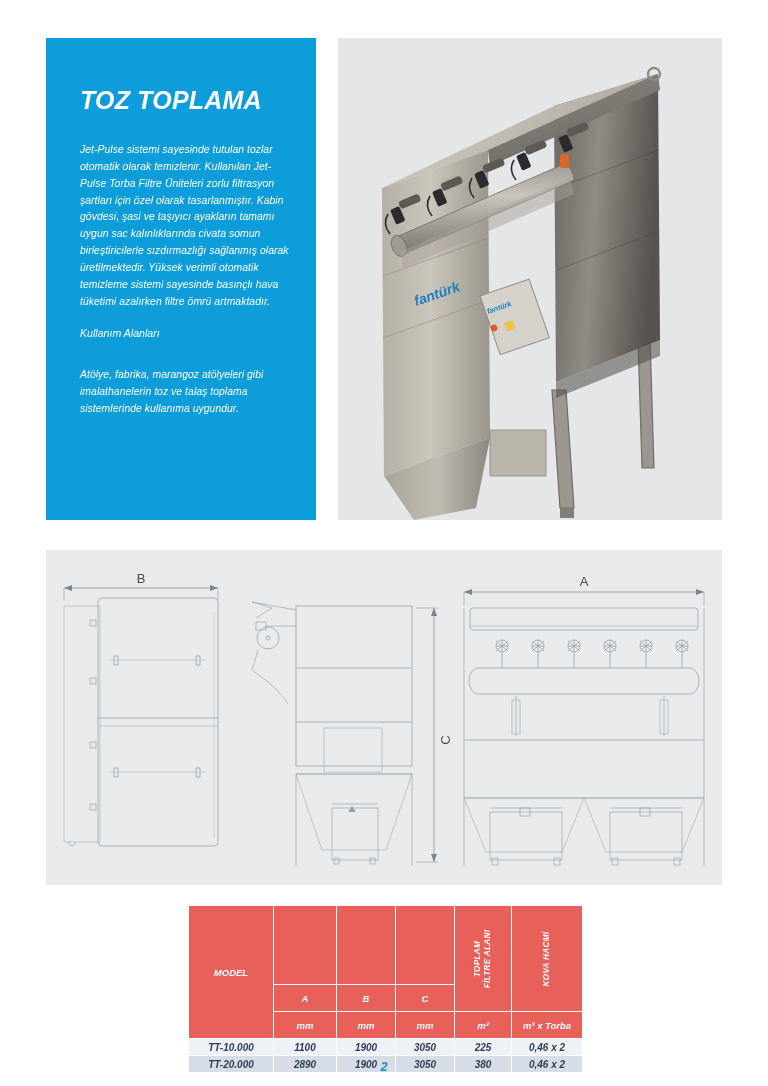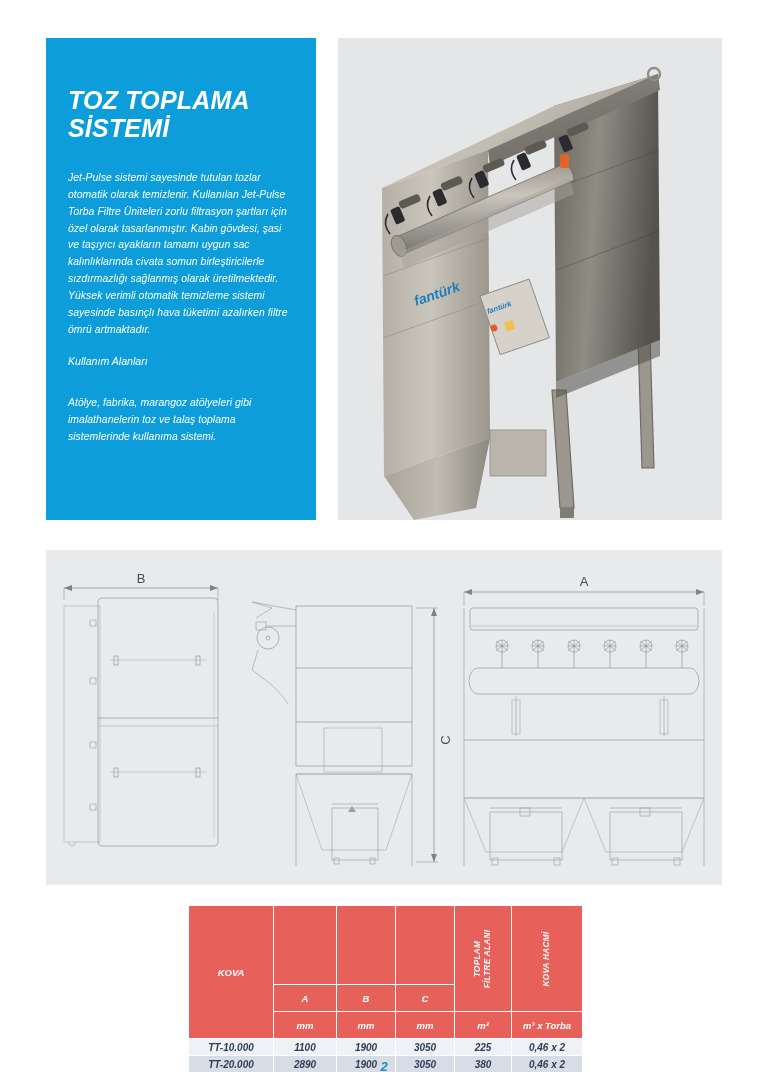--- a/index.html
+++ b/index.html
@@ -18,21 +18,21 @@
     position: absolute;
     left: 0; top: 0;
     width: 768px; height: 545px;
   }
 
   .blue-panel {
     position: absolute;
     left: 46px; top: 38px;
     width: 270px; height: 482px;
     background: #0d9ddb;
-    padding: 48px 24px 20px 22px;
+    padding: 48px 24px 20px 34px;
   }
 
   .product-title {
     font-size: 25px;
     font-weight: bold;
     font-style: italic;
     color: #ffffff;
     line-height: 1.12;
     letter-spacing: 0.2px;
     margin-bottom: 22px;
@@ -133,25 +133,24 @@
   }
 </style>
 </head>
 <body>
 
 <div class="top-section">
 
   <div class="blue-panel">
     <div class="product-title">
       <div>TOZ TOPLAMA</div>
-      <div>SİSTEMİ</div>
     </div>
     <div class="body-text">Jet-Pulse sistemi sayesinde tutulan tozlar otomatik olarak temizlenir. Kullanılan Jet-Pulse Torba Filtre Üniteleri zorlu filtrasyon şartları için özel olarak tasarlanmıştır. Kabin gövdesi, şasi ve taşıyıcı ayakların tamamı uygun sac kalınlıklarında civata somun birleştiricilerle sızdırmazlığı sağlanmış olarak üretilmektedir. Yüksek verimli otomatik temizleme sistemi sayesinde basınçlı hava tüketimi azalırken filtre ömrü artmaktadır.</div>
     <div class="sub-heading">Kullanım Alanları</div>
-    <div class="body-text">Atölye, fabrika, marangoz atölyeleri gibi imalathanelerin toz ve talaş toplama sistemlerinde kullanıma sistemi.</div>
+    <div class="body-text">Atölye, fabrika, marangoz atölyeleri gibi imalathanelerin toz ve talaş toplama sistemlerinde kullanıma uygundur.</div>
   </div>
 
   <div class="photo-panel">
     <svg class="photo-stage" viewBox="0 0 384 482" preserveAspectRatio="xMidYMid meet">
       <defs>
         <linearGradient id="gTopA" x1="0" y1="0" x2="1" y2="0.4">
           <stop offset="0" stop-color="#d8d5cd"></stop>
             <stop offset="0.5" stop-color="#c3bfb4"></stop>
             <stop offset="1" stop-color="#a9a59a"></stop>
         </linearGradient>
@@ -418,21 +417,21 @@
     <colgroup>
       <col style="width:84px">
         <col style="width:62px">
         <col style="width:58px">
       <col style="width:58px">
         <col style="width:56px">
         <col style="width:70px">
     </colgroup>
     <tbody>
       <tr>
-        <td rowspan="3" class="hdr-model">KOVA</td>
+        <td rowspan="3" class="hdr-model">MODEL</td>
         <td class="hdr-rot-cell"></td>
         <td class="hdr-rot-cell"></td>
         <td class="hdr-rot-cell"></td>
         <td rowspan="2" class="hdr-rot-cell">
           <span class="rot-text">
             <span>TOPLAM</span><br>
             <span>FİLTRE ALANI</span>
           </span>
         </td>
         <td rowspan="2" class="hdr-rot-cell">

